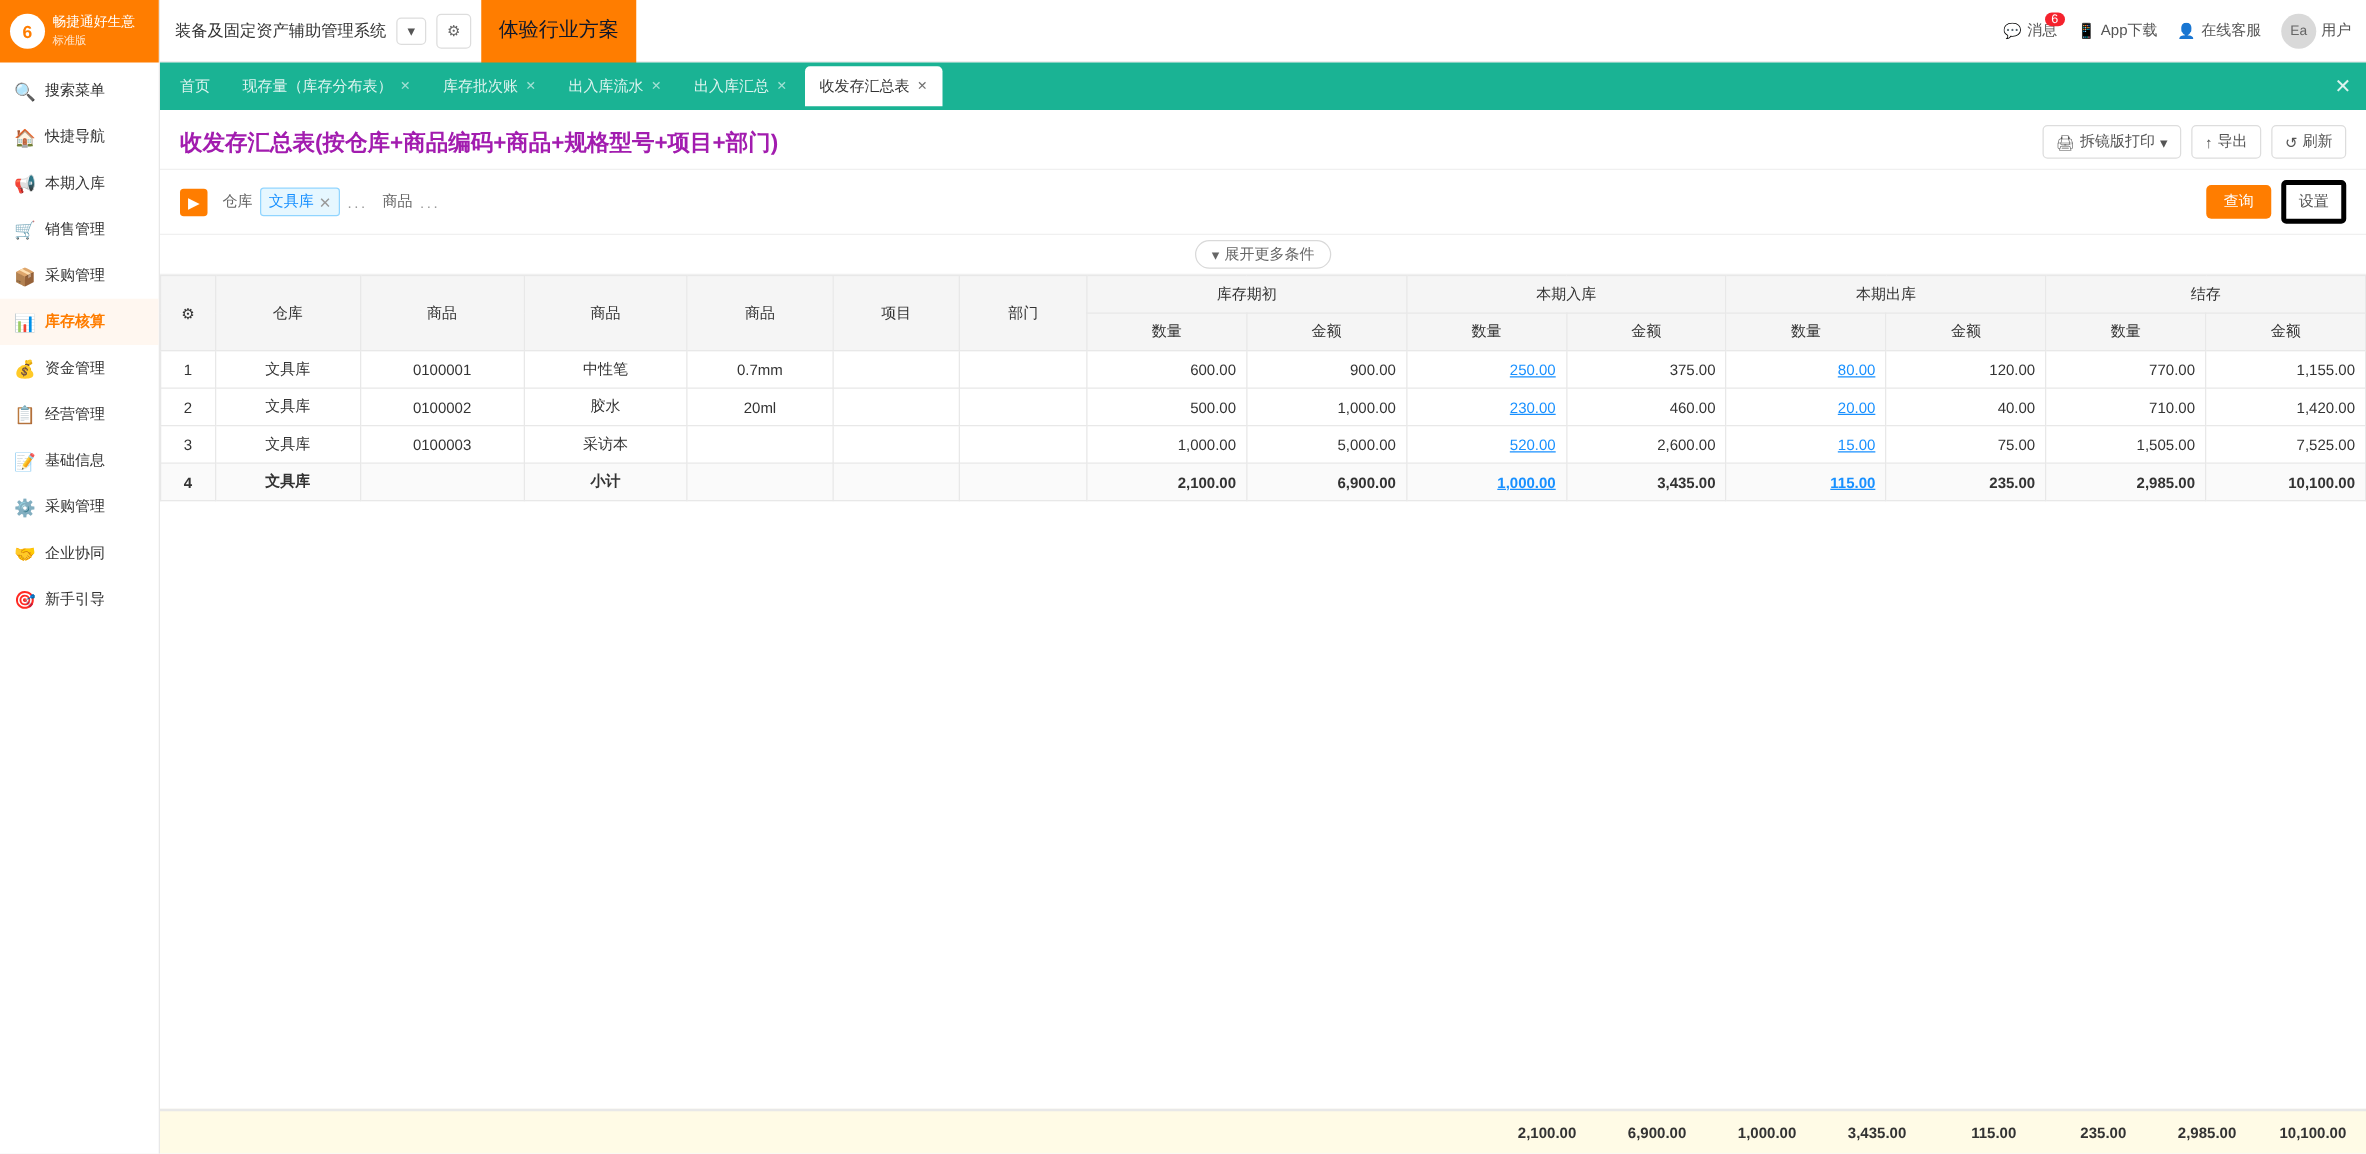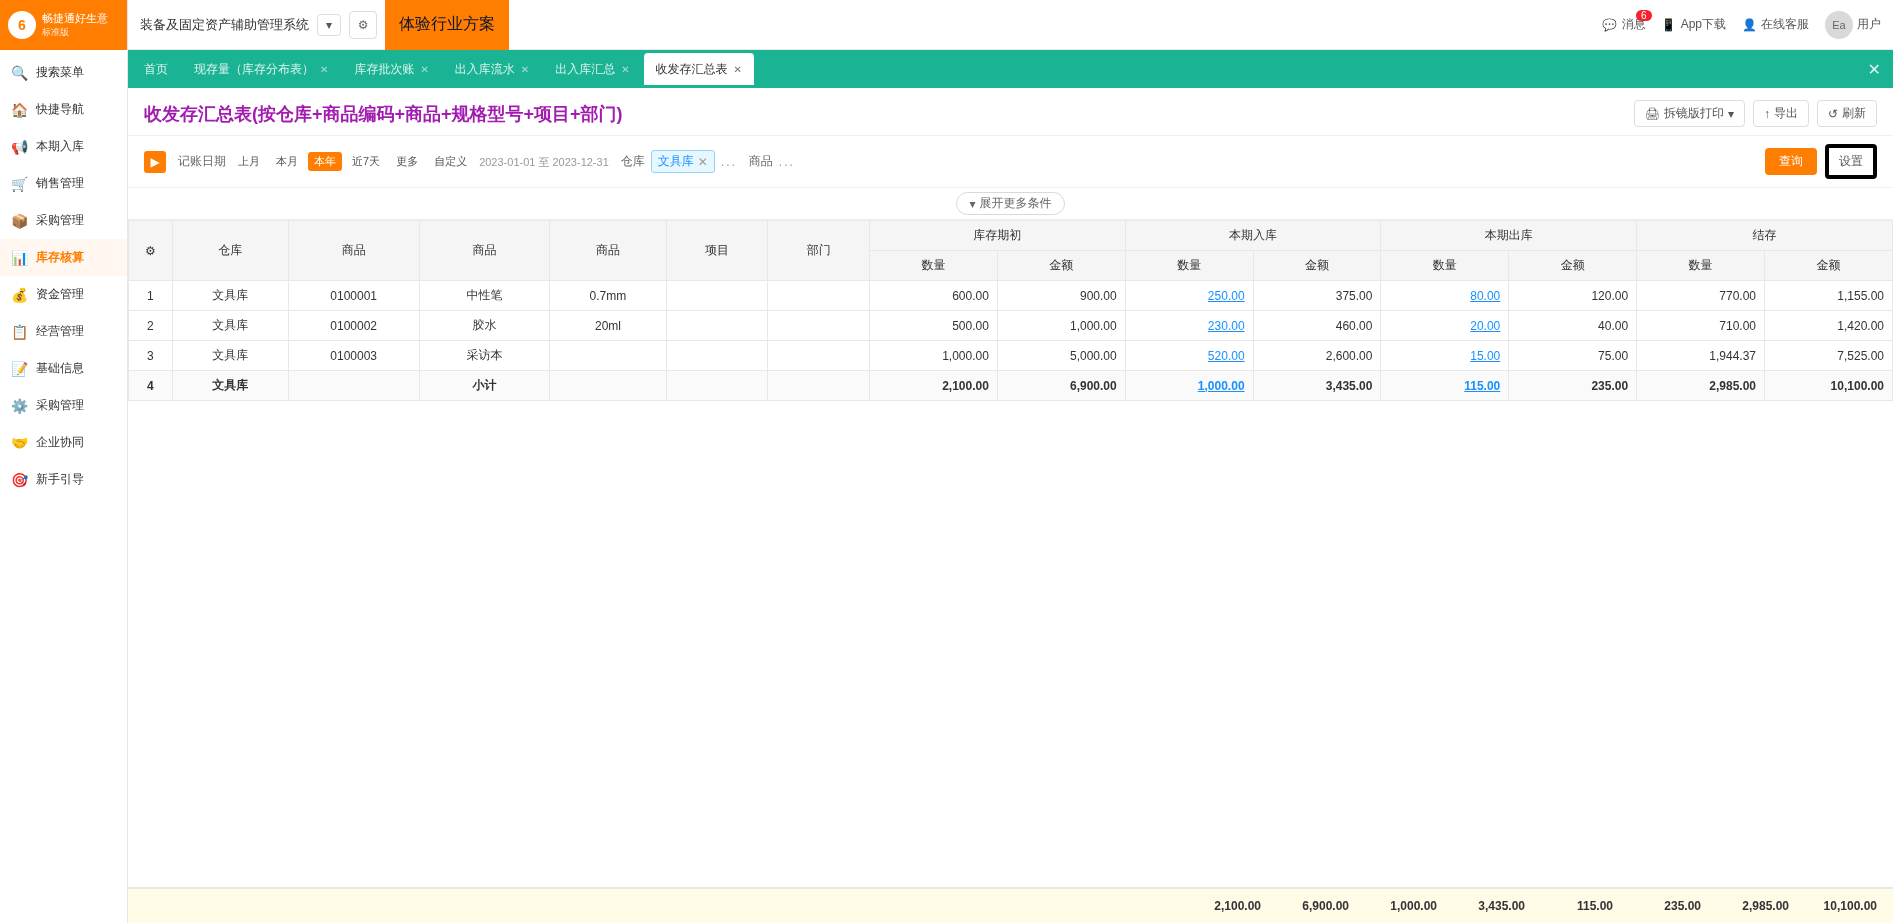--- a/index.html
+++ b/index.html
@@ -231,32 +231,20 @@
           <button class="btn-refresh">
             <span>↺</span>
             <span>刷新</span>
           </button>
         </div>
       </div>
     </div>
 
     <div class="filter-bar">
       <div class="filter-arrow">▶</div>
-      <div class="filter-group">
-        <span class="filter-label">记账日期</span>
-        <div class="date-pills" id="date-pills-container">
-            <span class="date-pill">上月</span>
-            <span class="date-pill">本月</span>
-            <span class="date-pill active">本年</span>
-            <span class="date-pill">近7天</span>
-            <span class="date-pill">更多</span>
-            <span class="date-pill">自定义</span>
-          </div>
-        <div class="date-range">2023-01-01 至 2023-12-31</div>
-      </div>
       <div class="filter-group">
         <span class="filter-label">仓库</span>
         <div class="warehouse-tag">
           <span>文具库</span>
           <span class="warehouse-tag-close">✕</span>
         </div>
         <span class="filter-dots">...</span>
       </div>
       <div class="filter-group">
         <span class="filter-label">商品</span>
@@ -344,21 +332,21 @@
               <td>采访本</td>
               <td></td>
               <td></td>
               <td></td>
               <td class="num">1,000.00</td>
               <td class="num">5,000.00</td>
               <td class="link">520.00</td>
               <td class="num">2,600.00</td>
               <td class="link">15.00</td>
               <td class="num">75.00</td>
-              <td class="num">1,944.37</td>
+              <td class="num">1,505.00</td>
               <td class="num">7,525.00</td>
             </tr>
             <tr class="subtotal">
               <td>4</td>
               <td>文具库</td>
               <td></td>
               <td>小计</td>
               <td></td>
               <td></td>
               <td></td>

